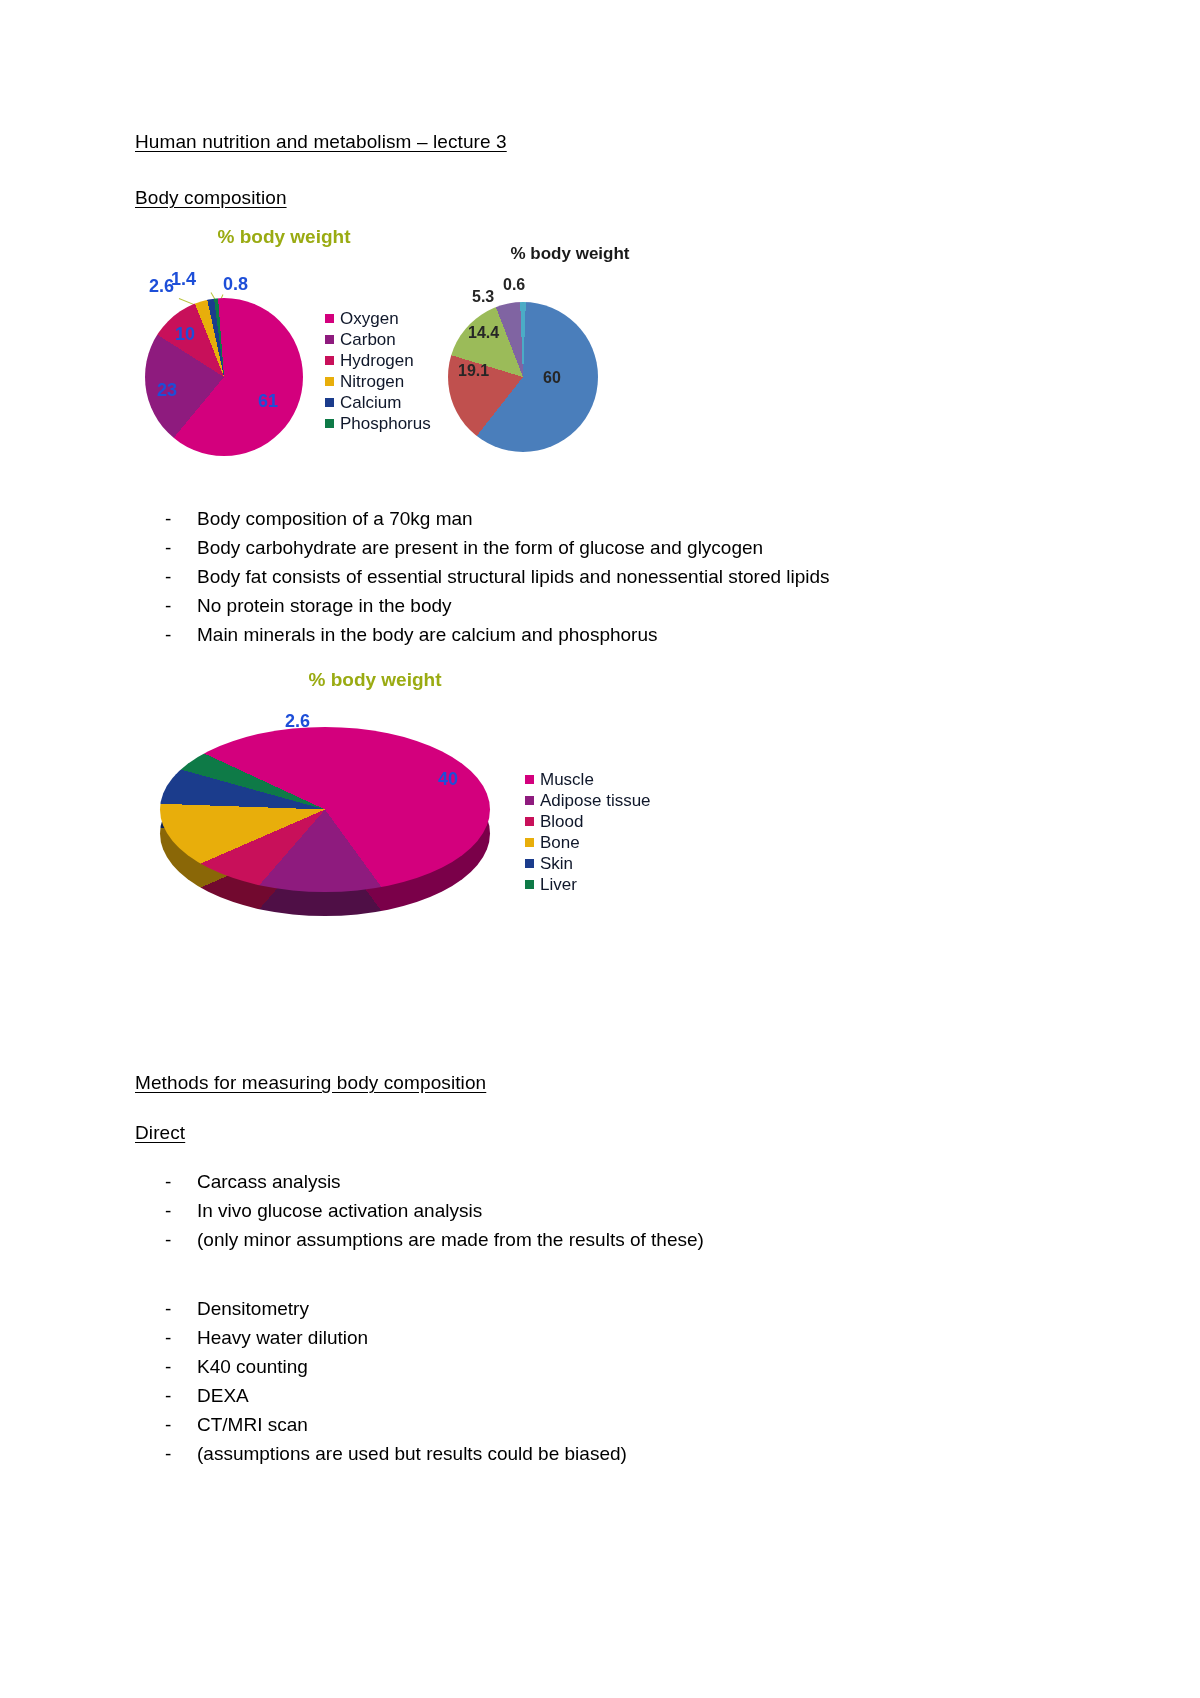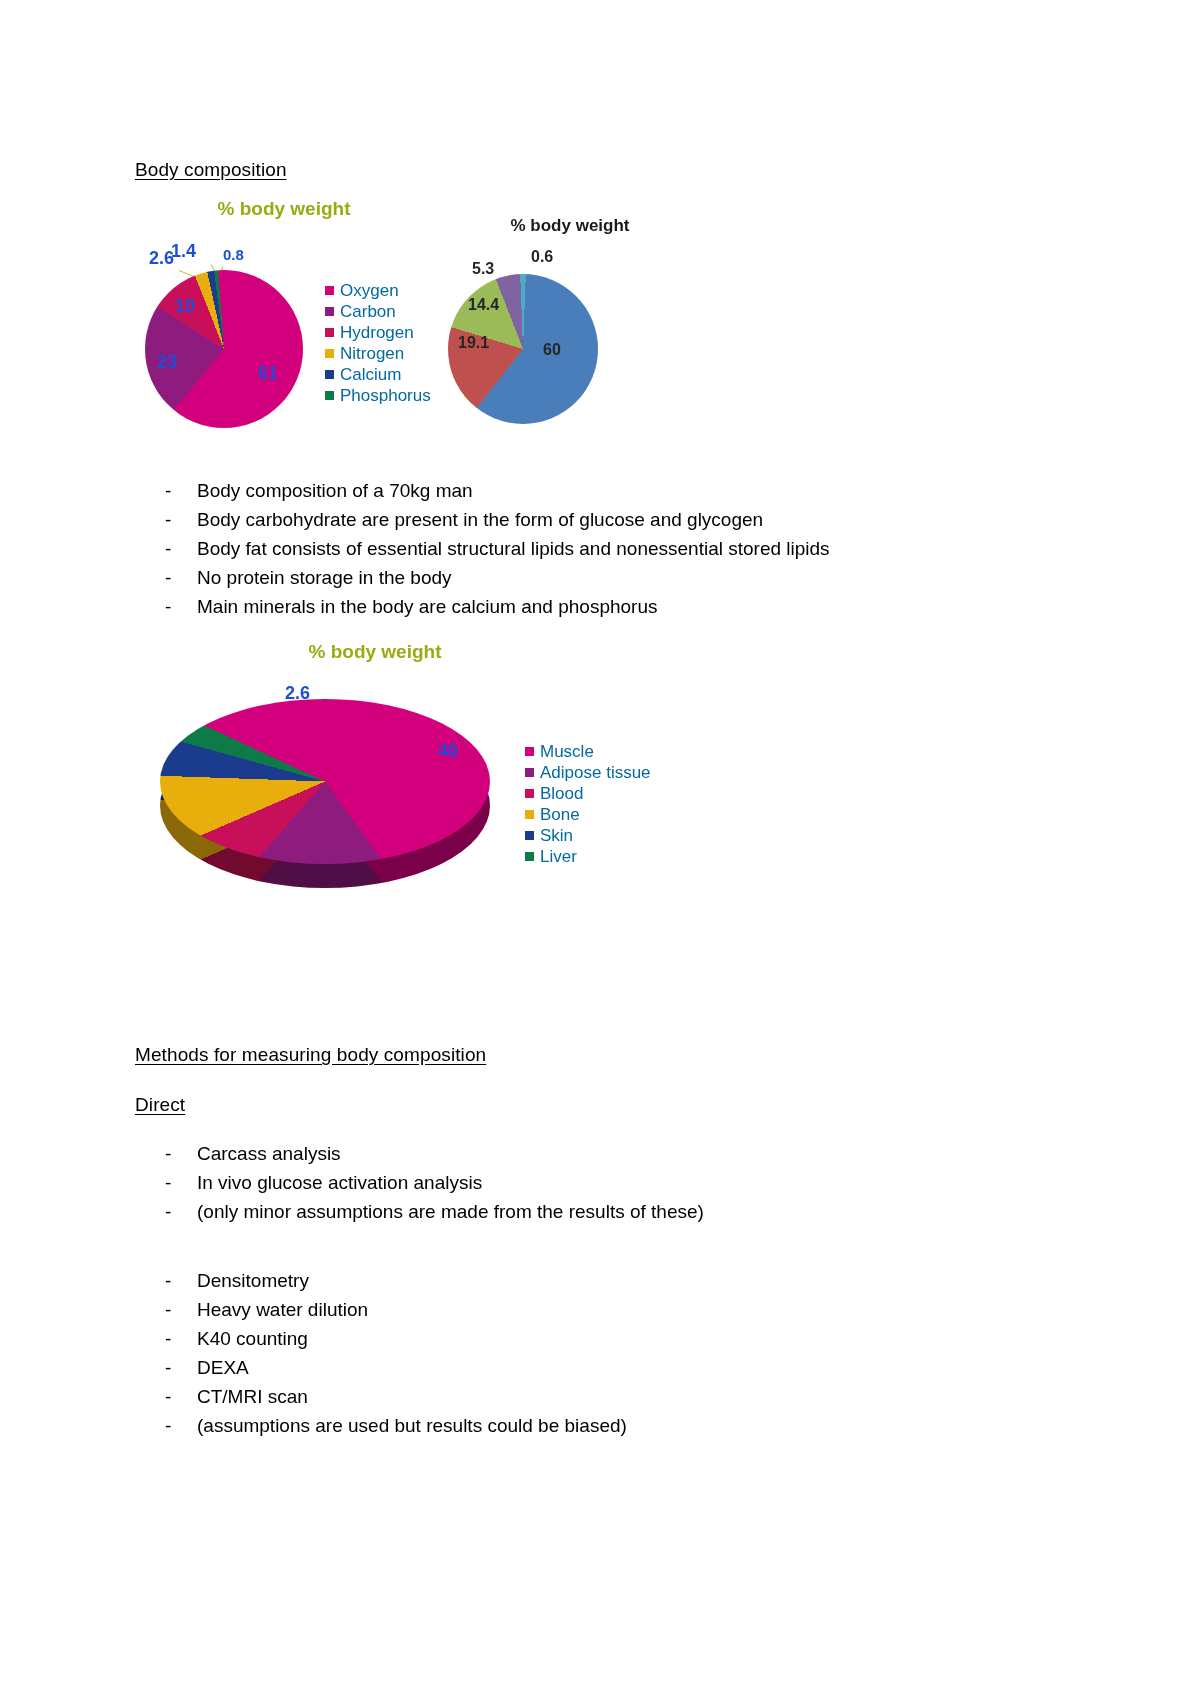--- a/index.html
+++ b/index.html
@@ -88,21 +88,21 @@
     display: flex;
     align-items: center;
     white-space: nowrap;
   }
   .legend .sw {
     width: 9px;
     height: 9px;
     flex: 0 0 9px;
     margin-right: 6px;
   }
-  .legend.olive .legend-item { color: #0369a1; font-size: 17px; line-height: 21px; }
+  .legend.olive .legend-item { color: #0f172a; font-size: 17px; line-height: 21px; }
   .legend.dark .legend-item { color: #262626; font-size: 14px; line-height: 23px; }
 
   
   .leader {
     position: absolute;
     background: #b9c43d;
   }
   .pie3d-side {
     position: absolute;
     border-radius: 50%;
@@ -111,36 +111,39 @@
     position: absolute;
     border-radius: 50%;
   }
 </style>
 </head>
 <body>
 
 <div class="page">
   <div class="doc">
 
+    <div>
+      <span class="heading">Human nutrition and metabolism – lecture 3 </span>
+    </div>
     <div class="block-gap-lg"></div>
 
     <div>
       <span class="heading">Body composition </span>
     </div>
 
     <div class="charts-row" style="height:252px; margin-top:14px;">
 
       <div class="chart" style="left:0px; top:0px; width:300px;">
         <div class="chart-title olive" style="width:270px; margin-left:14px;">% body weight</div>
 
         <div class="pie-wrap" style="position:relative; height:200px;">
 
           <div class="pielabel olive" style="left:14px; top:28px; font-size:18px;">2.6</div>
           <div class="pielabel olive" style="left:36px; top:21px; font-size:18px;">1.4</div>
-          <div class="pielabel olive" style="left:88px; top:26px; font-size:15px;">0.8</div>
+          <div class="pielabel olive" style="left:88px; top:26px; font-size:18px;">0.8</div>
 
           <div class="leader" style="left:44px; top:50px; width:27px; height:1px; transform:rotate(22deg); transform-origin:left center;"></div>
           <div class="leader" style="left:76px; top:44px; width:14px; height:1px; transform:rotate(60deg); transform-origin:left center;"></div>
           <div class="leader" style="left:88px; top:46px; width:14px; height:1px; transform:rotate(115deg); transform-origin:left center;"></div>
 
           <div class="pie" style="left:10px; top:50px; width:158px; height:158px;
                       background: conic-gradient(
                         #D3007D 0deg 219.6deg,
                         #8E1B7E 219.6deg 302.4deg,
                         #C8105A 302.4deg 338.4deg,
@@ -180,21 +183,21 @@
             <span>Phosphorus</span>
           </div>
         </div>
       </div>
 
       <div class="chart" style="left:295px; top:18px; width:340px;">
         <div class="chart-title black" style="width:240px; margin-left:20px;">% body weight</div>
 
         <div class="pie-wrap" style="position:relative; height:190px;">
           <div class="pielabel dark" style="left:42px; top:24px; font-size:16px;">5.3</div>
-          <div class="pielabel dark" style="left:73px; top:12px; font-size:16px;margin-left:28px;">0.6</div>
+          <div class="pielabel dark" style="left:73px; top:12px; font-size:16px;">0.6</div>
 
           <div class="pie" style="left:18px; top:38px; width:150px; height:150px;
                       background: conic-gradient(
                         #4BACC6 0deg 2.16deg,
                         #4A7EBB 2.16deg 218.16deg,
                         #C0504E 218.16deg 286.92deg,
                         #9BBB59 286.92deg 338.76deg,
                         #8064A2 338.76deg 357.84deg,
                         #4BACC6 357.84deg 360deg);"></div>
 

